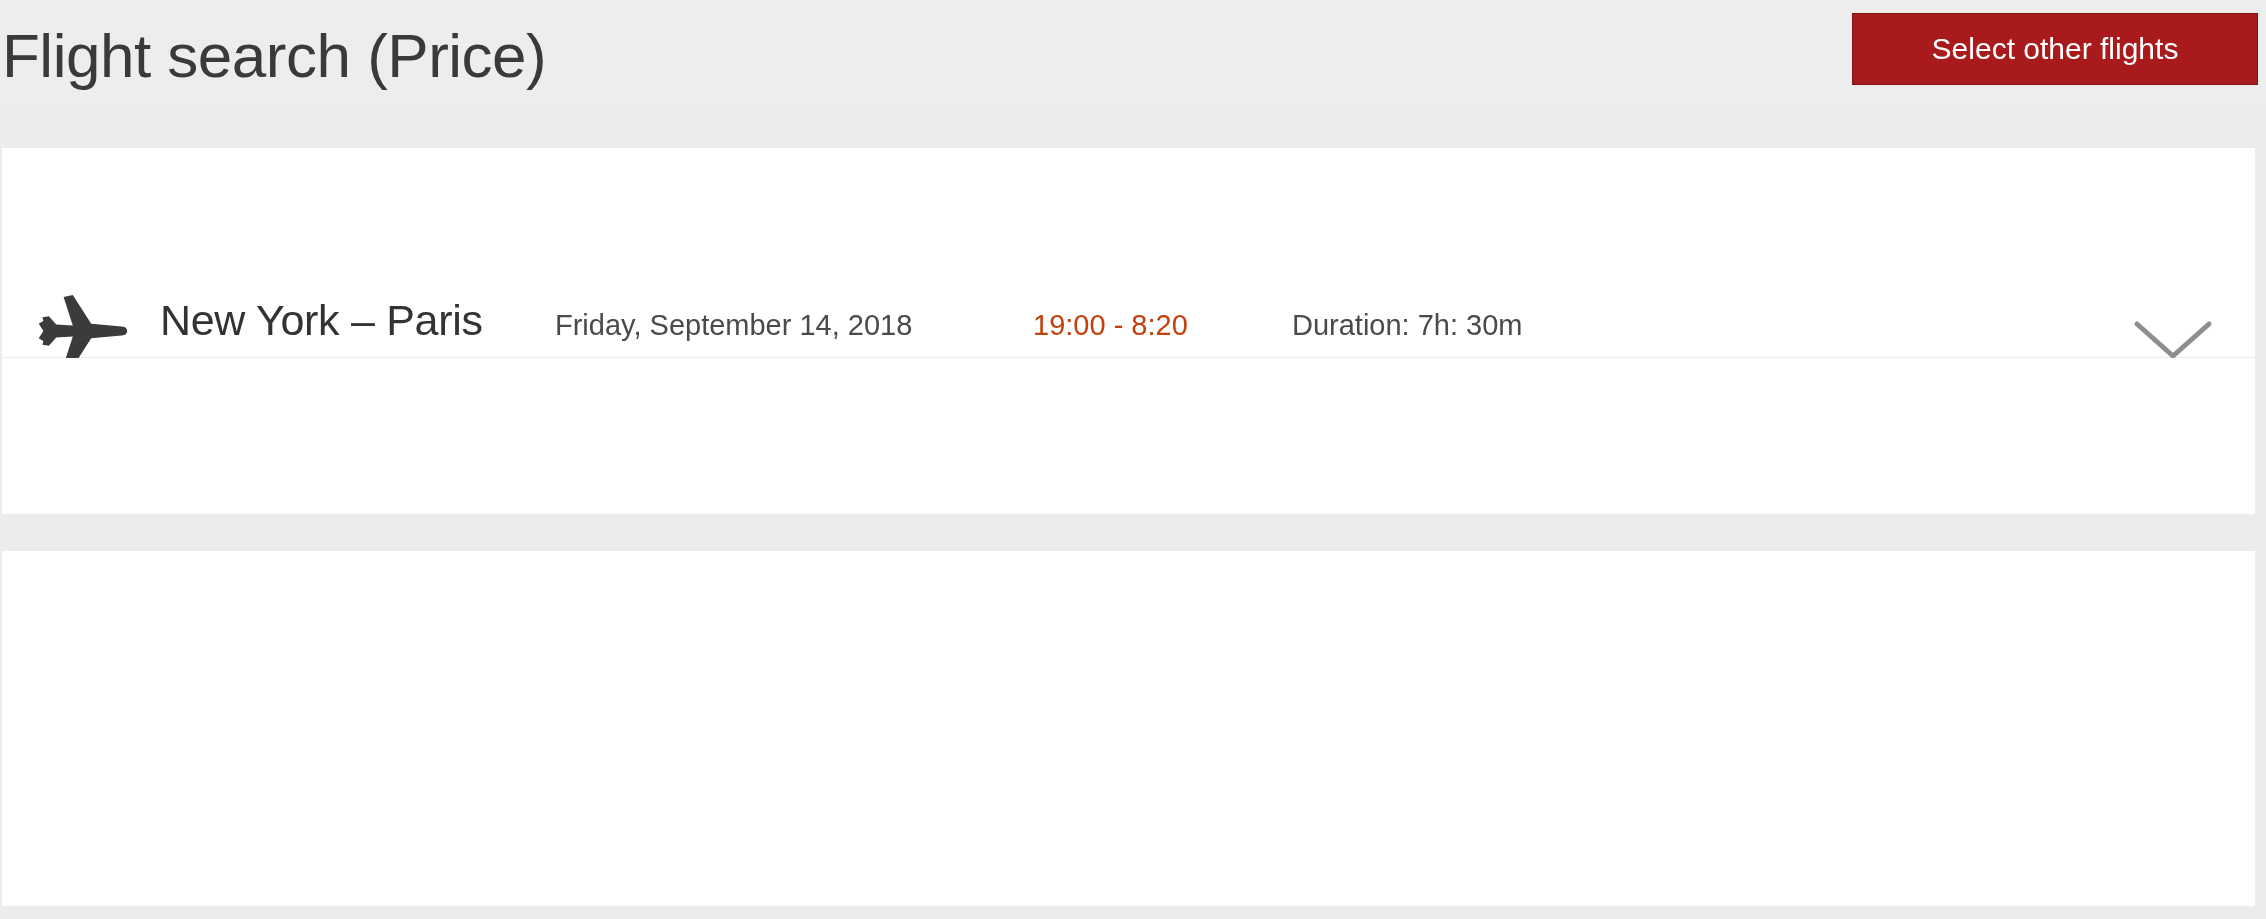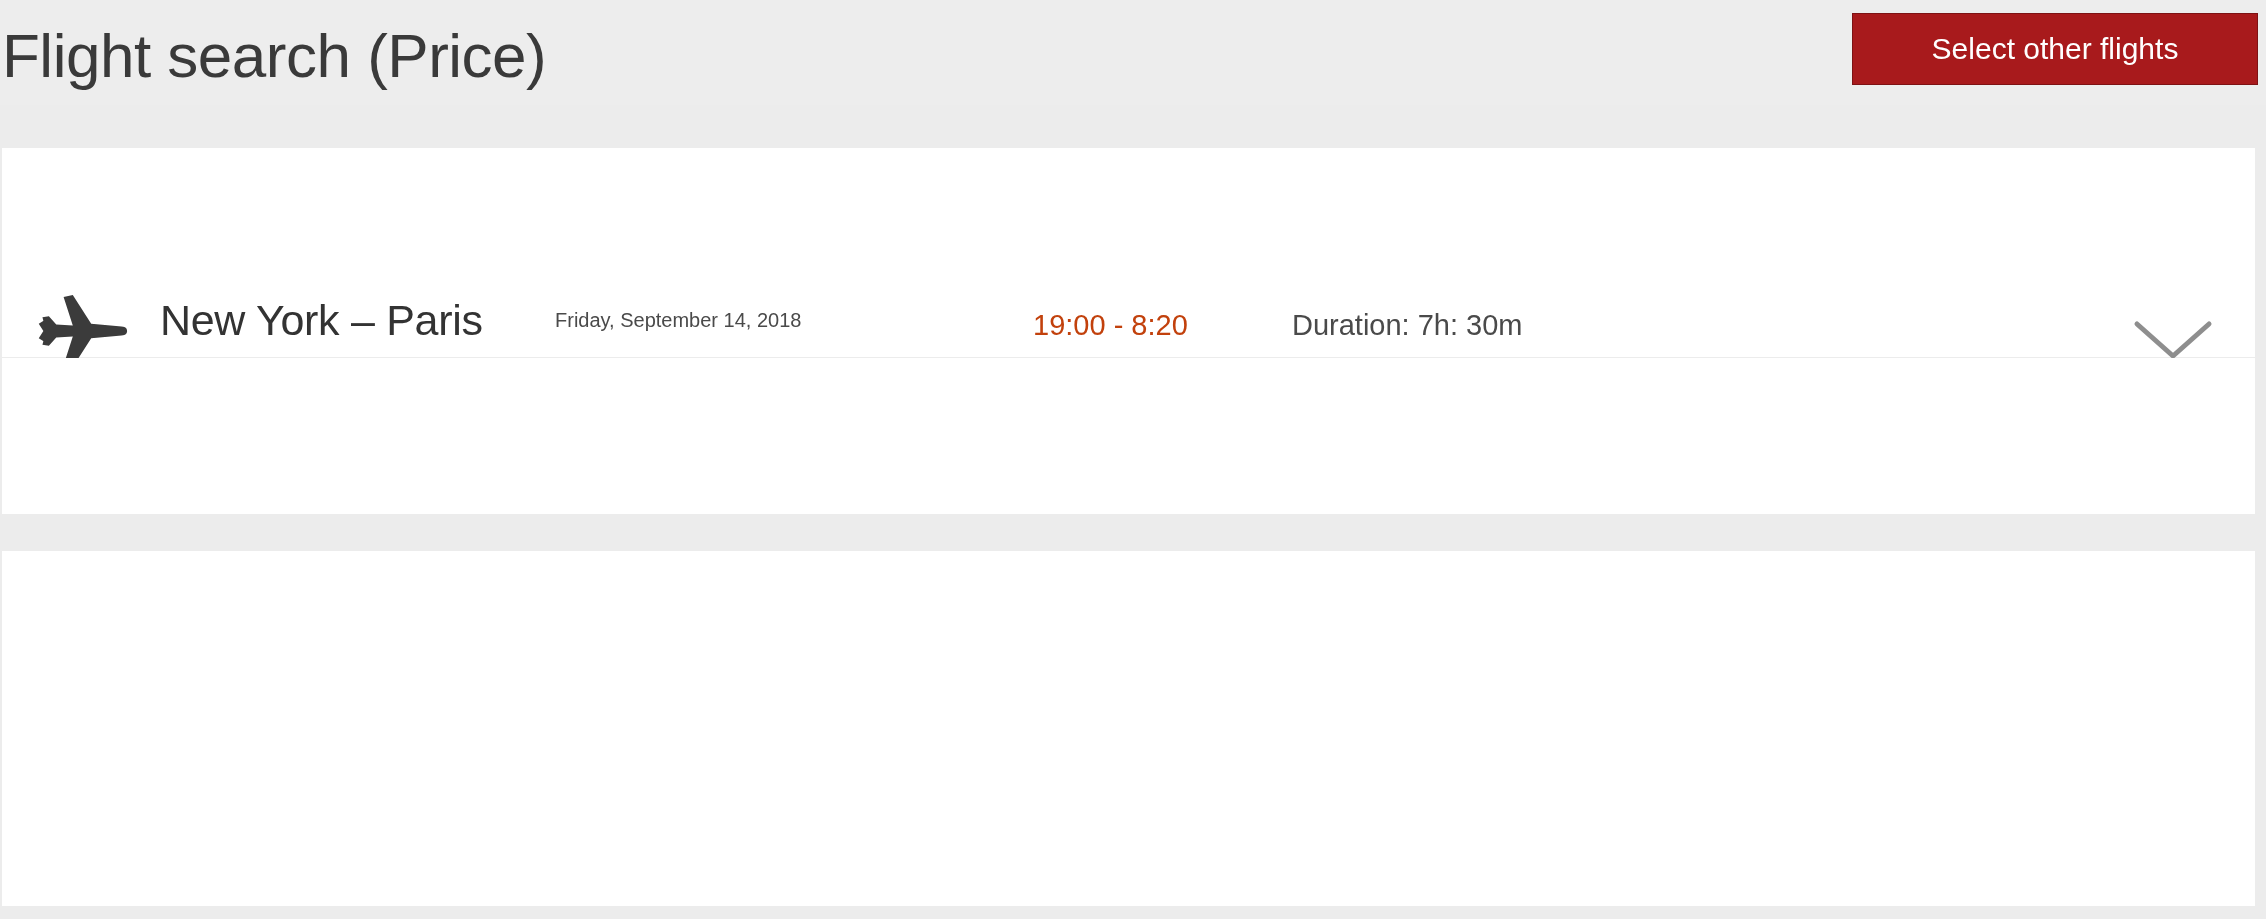--- a/index.html
+++ b/index.html
@@ -93,21 +93,21 @@
     font-size: 43px;
     font-weight: 300;
     color: #333333;
     white-space: nowrap;
     letter-spacing: -0.3px;
   }
   .flight-date {
     position: absolute;
     left: 553px;
     top: 161px;
-    font-size: 20px;
+    font-size: 29px;
     color: #4a4a4a;
     white-space: nowrap;
   }
   .flight-times {
     position: absolute;
     left: 1031px;
     top: 161px;
     font-size: 29px;
     color: #c2410c;
     white-space: nowrap;

